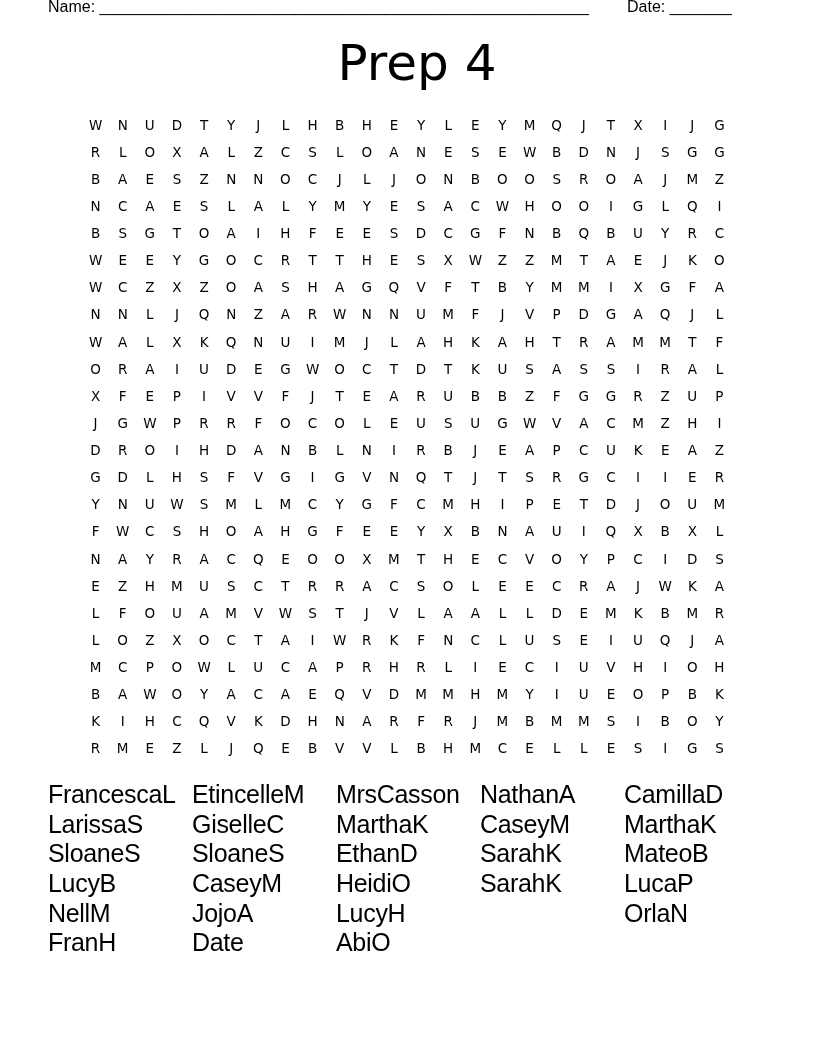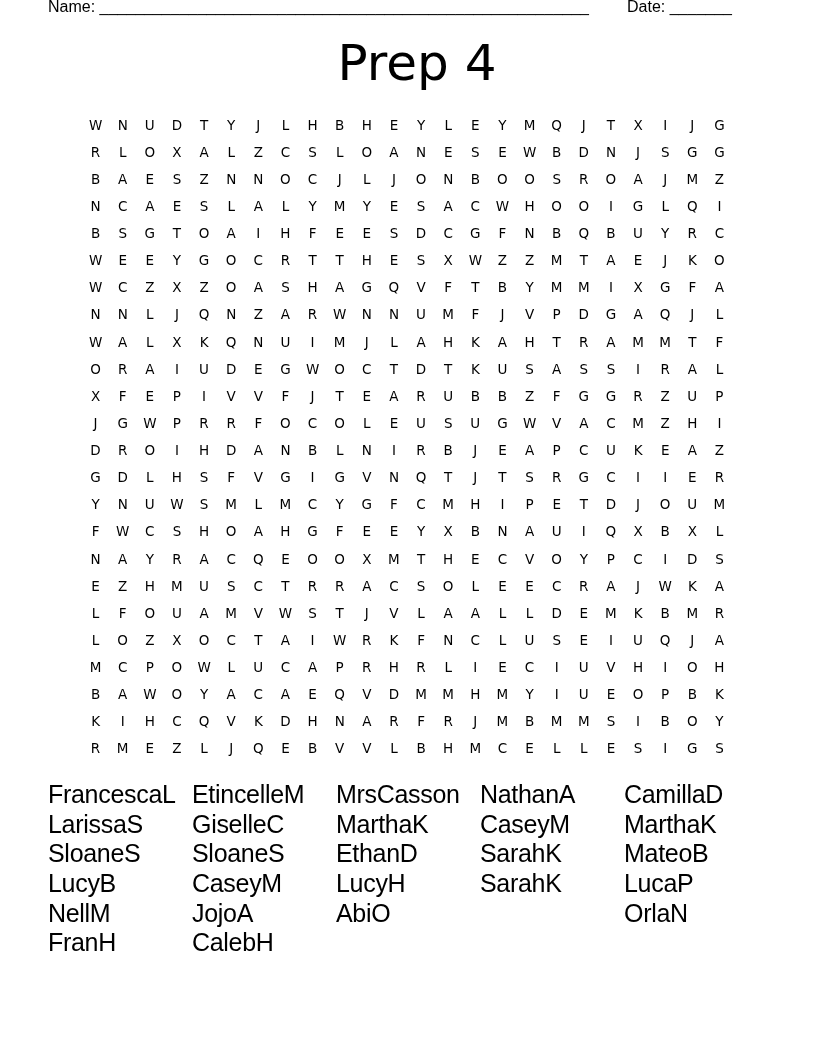--- a/index.html
+++ b/index.html
@@ -660,26 +660,27 @@
       <div class="word">LucyB</div>
       <div class="word">NellM</div>
       <div class="word">FranH</div>
     </div>
     <div class="word-col">
       <div class="word">EtincelleM</div>
       <div class="word">GiselleC</div>
       <div class="word">SloaneS</div>
       <div class="word">CaseyM</div>
       <div class="word">JojoA</div>
-      <div class="word">CalebH</div>
+      <div class="word">Date</div>
     </div>
     <div class="word-col">
       <div class="word">MrsCasson</div>
       <div class="word">MarthaK</div>
       <div class="word">EthanD</div>
+      <div class="word">HeidiO</div>
       <div class="word">LucyH</div>
       <div class="word">AbiO</div>
     </div>
     <div class="word-col">
       <div class="word">NathanA</div>
       <div class="word">CaseyM</div>
       <div class="word">SarahK</div>
       <div class="word">SarahK</div>
     </div>
     <div class="word-col">

